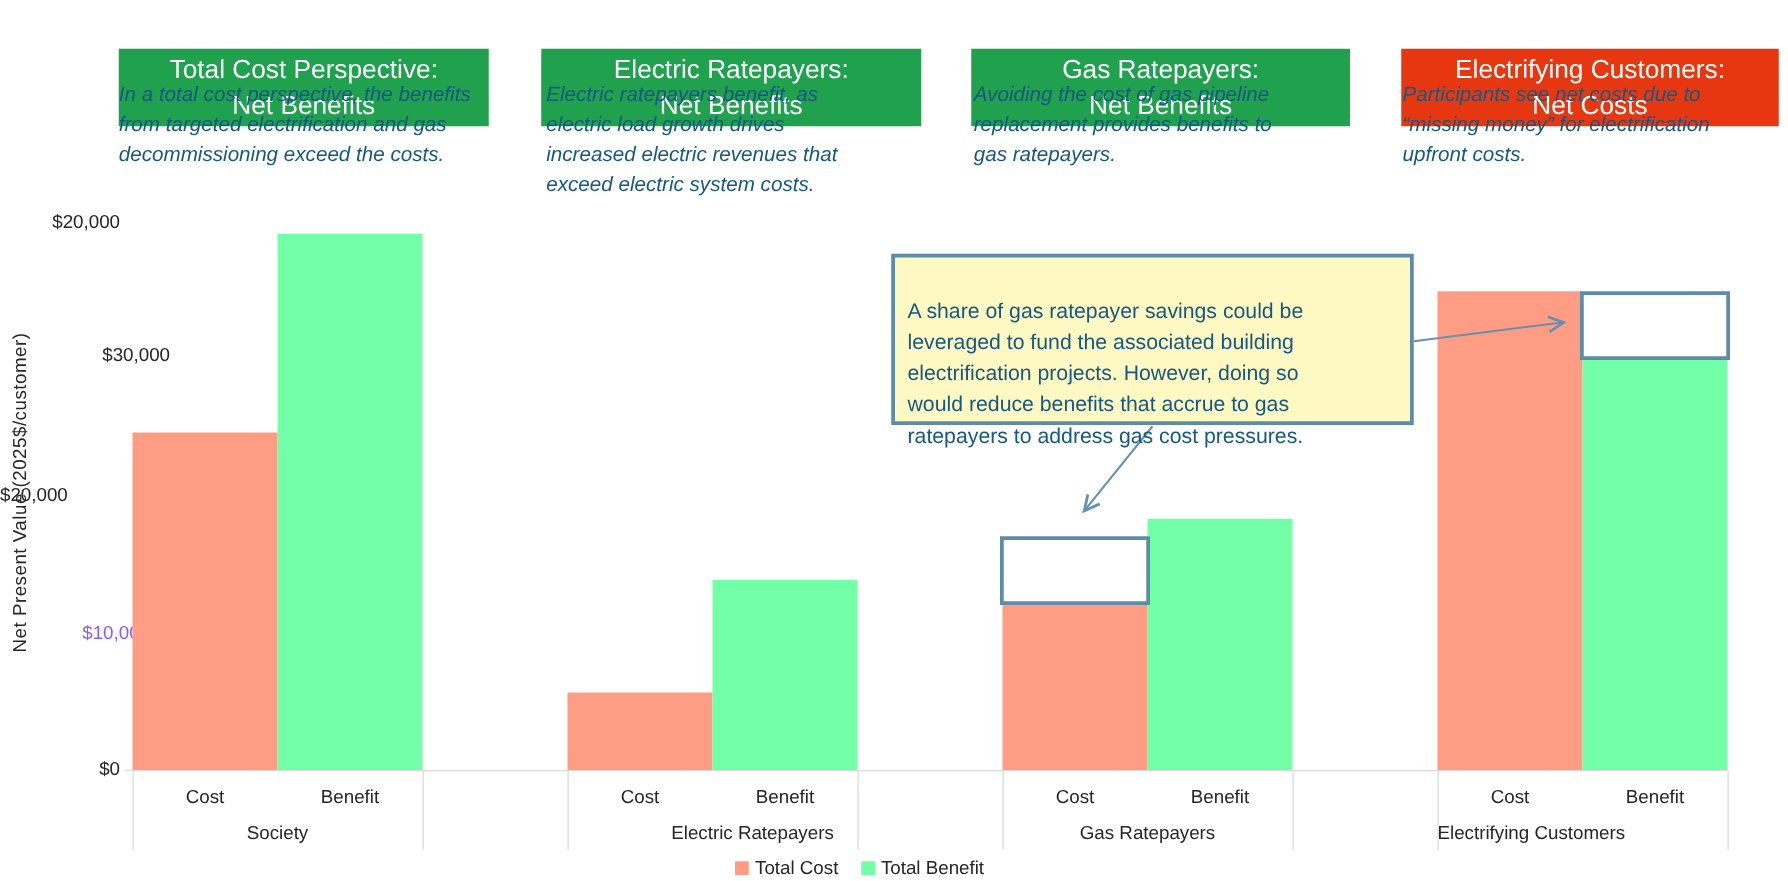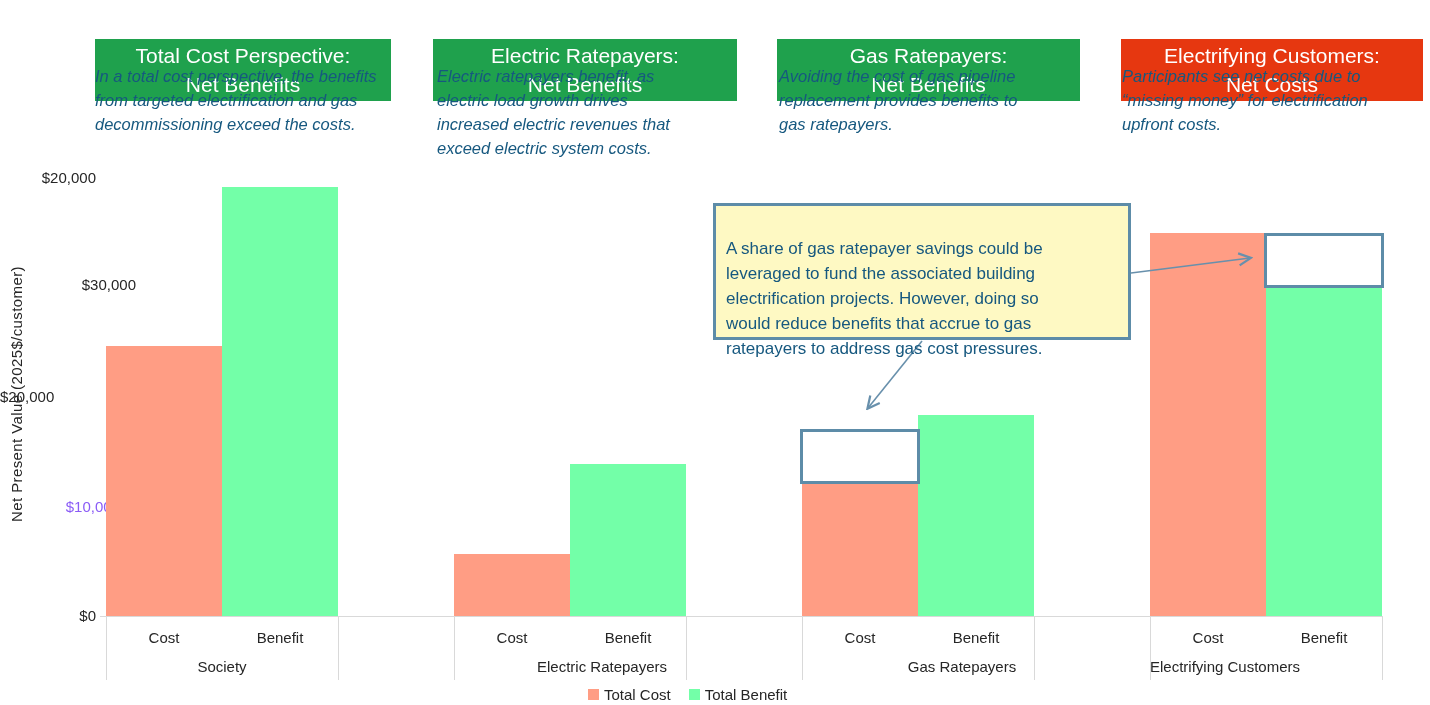--- a/index.html
+++ b/index.html
@@ -85,21 +85,21 @@
       <div style="position: absolute; left: 570px; top: 629px; width: 116px; text-align: center; font-size: 15px; color: rgb(38, 38, 38);">Benefit</div>
       <div style="position: absolute; left: 454px; top: 616px; width: 1px; height: 64px; background: rgb(217, 217, 217);"></div>
       <div style="position: absolute; left: 686px; top: 616px; width: 1px; height: 64px; background: rgb(217, 217, 217);"></div>
       <div style="position: absolute; left: 454px; top: 658px; width: 232px; text-align: center; font-size: 15px; color: rgb(38, 38, 38); padding-left: 32px;">Electric Ratepayers</div>
       <div style="position: absolute; left: 802px; top: 483.5px; width: 116px; height: 132.5px; background: rgb(255, 157, 132);"></div>
       <div style="position: absolute; left: 802px; top: 629px; width: 116px; text-align: center; font-size: 15px; color: rgb(38, 38, 38);">Cost</div>
       <div style="position: absolute; left: 918px; top: 414.5px; width: 116px; height: 201.5px; background: rgb(115, 255, 168);"></div>
       <div style="position: absolute; left: 918px; top: 629px; width: 116px; text-align: center; font-size: 15px; color: rgb(38, 38, 38);">Benefit</div>
       <div style="position: absolute; left: 802px; top: 616px; width: 1px; height: 64px; background: rgb(217, 217, 217);"></div>
       <div style="position: absolute; left: 1034px; top: 616px; width: 1px; height: 64px; background: rgb(217, 217, 217);"></div>
-      <div style="position: absolute; left: 802px; top: 658px; width: 232px; text-align: center; font-size: 15px; color: rgb(38, 38, 38); padding-left: 44px;">Gas Ratepayers</div>
+      <div style="position: absolute; left: 802px; top: 658px; width: 232px; text-align: center; font-size: 15px; color: rgb(38, 38, 38);">Gas Ratepayers</div>
       <div style="position: absolute; left: 1150px; top: 232.8px; width: 116px; height: 383.3px; background: rgb(255, 157, 132);"></div>
       <div style="position: absolute; left: 1150px; top: 629px; width: 116px; text-align: center; font-size: 15px; color: rgb(38, 38, 38);">Cost</div>
       <div style="position: absolute; left: 1266px; top: 287.5px; width: 116px; height: 328.5px; background: rgb(115, 255, 168);"></div>
       <div style="position: absolute; left: 1266px; top: 629px; width: 116px; text-align: center; font-size: 15px; color: rgb(38, 38, 38);">Benefit</div>
       <div style="position: absolute; left: 1150px; top: 616px; width: 1px; height: 64px; background: rgb(217, 217, 217);"></div>
       <div style="position: absolute; left: 1382px; top: 616px; width: 1px; height: 64px; background: rgb(217, 217, 217);"></div>
       <div style="position: absolute; left: 1150px; top: 658px; width: 232px; font-size: 15px; color: rgb(38, 38, 38);">Electrifying Customers</div>
       <div style="position: absolute; left: 800px; top: 428.8px; width: 120px; height: 54.8px; background: rgb(255, 255, 255); border: 3px solid rgb(93, 140, 168); box-sizing: border-box; z-index: 3;"></div>
       <div style="position: absolute; left: 1264px; top: 232.8px; width: 120px; height: 54.8px; background: rgb(255, 255, 255); border: 3px solid rgb(93, 140, 168); box-sizing: border-box; z-index: 3;"></div>
     </div>

